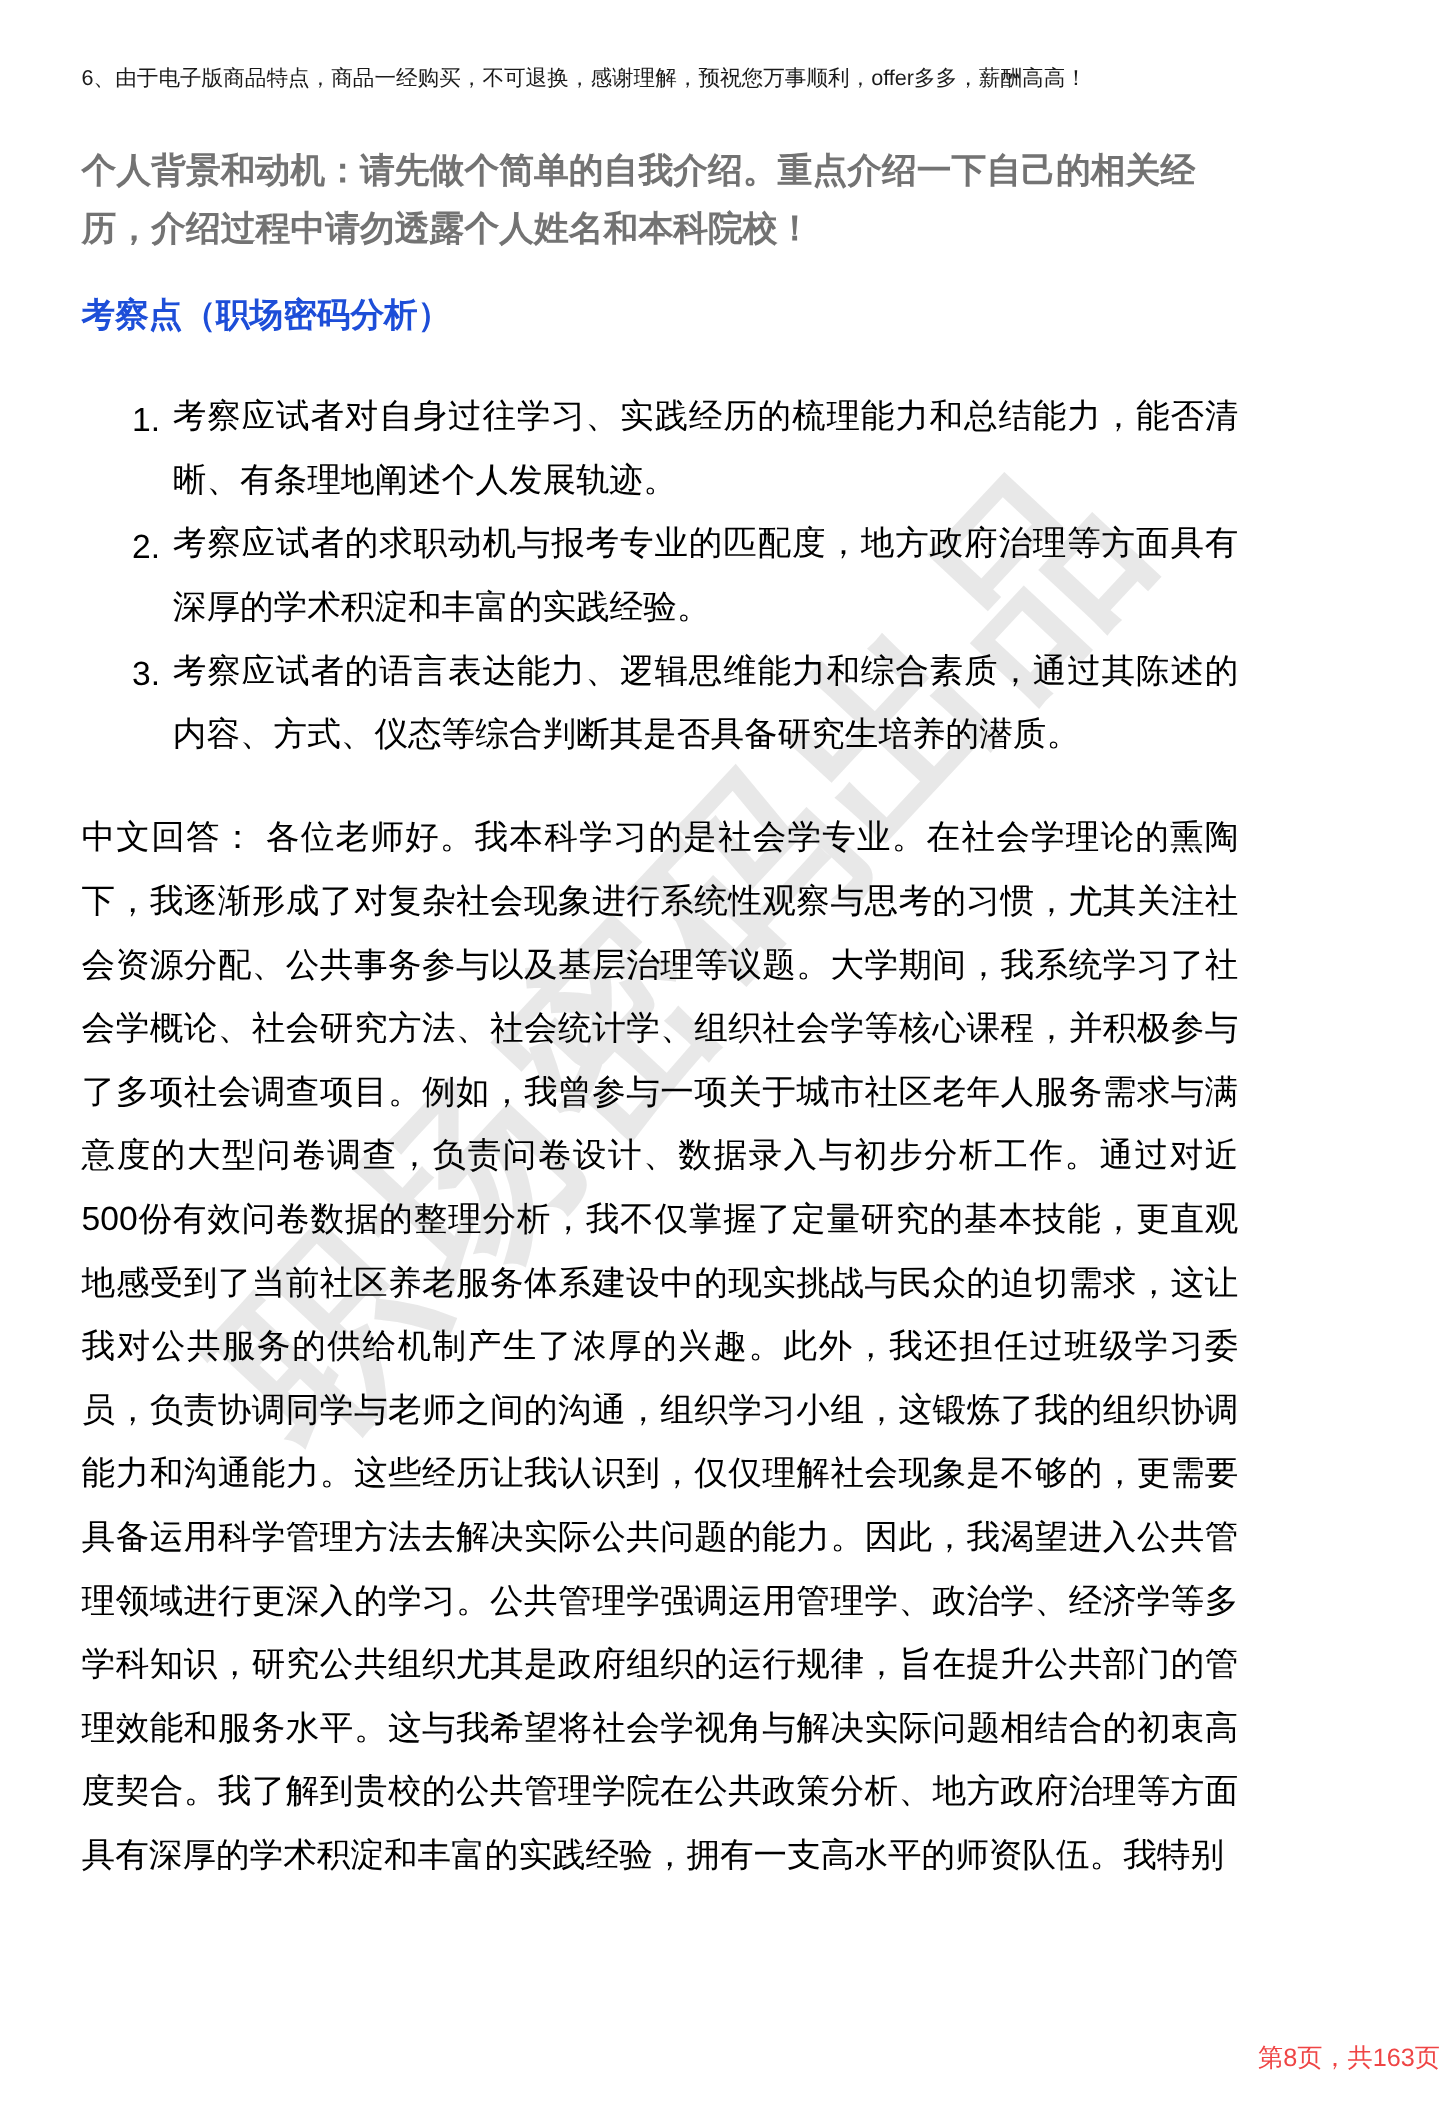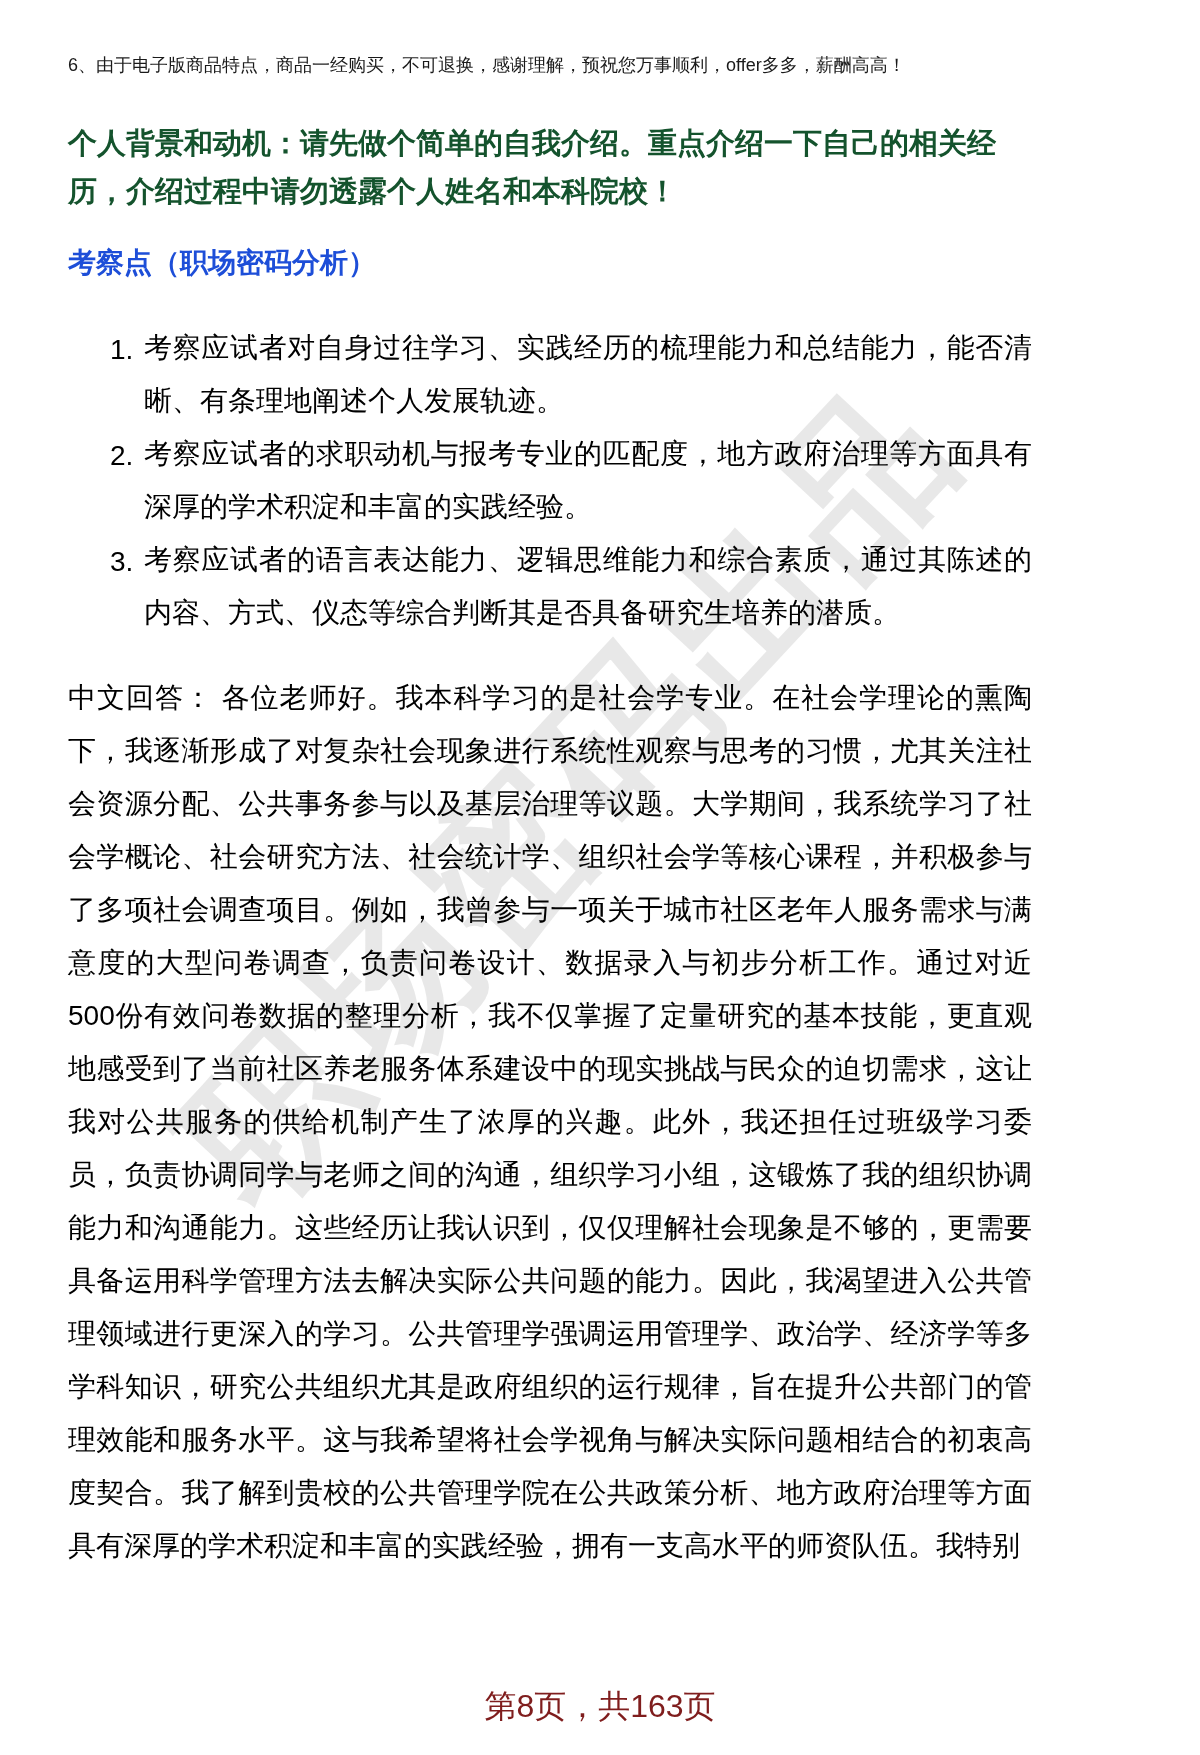--- a/index.html
+++ b/index.html
@@ -37,21 +37,21 @@
     z-index: 1;
     padding: 50px 168px 0 68px;
   }
   .note {
     font-size: 18px;
     line-height: 31px;
     color: #1a1a1a;
   }
   .q-heading {
     margin-top: 38px;
-    color: #14532d;
+    color: #737373;
     font-weight: bold;
     font-size: 29px;
     line-height: 48px;
   }
   .section-heading {
     margin-top: 28px;
     color: #1d4ed8;
     font-weight: bold;
     font-size: 28px;
     line-height: 40px;
@@ -79,23 +79,23 @@
     margin-top: 30px;
     font-size: 28px;
     line-height: 53px;
     text-align: justify;
   }
   .footer {
     position: absolute;
     left: 0;
     right: 0;
     bottom: 26px;
-    text-align: center;
-    font-size: 32px;
-    color: #7f1d1d;
+    text-align: right;
+    font-size: 21px;
+    color: #ef4444;
     z-index: 1;
   }
 </style>
 </head>
 <body>
 
 <div class="page">
 
   <div class="watermark">职场密码出品</div>
 

